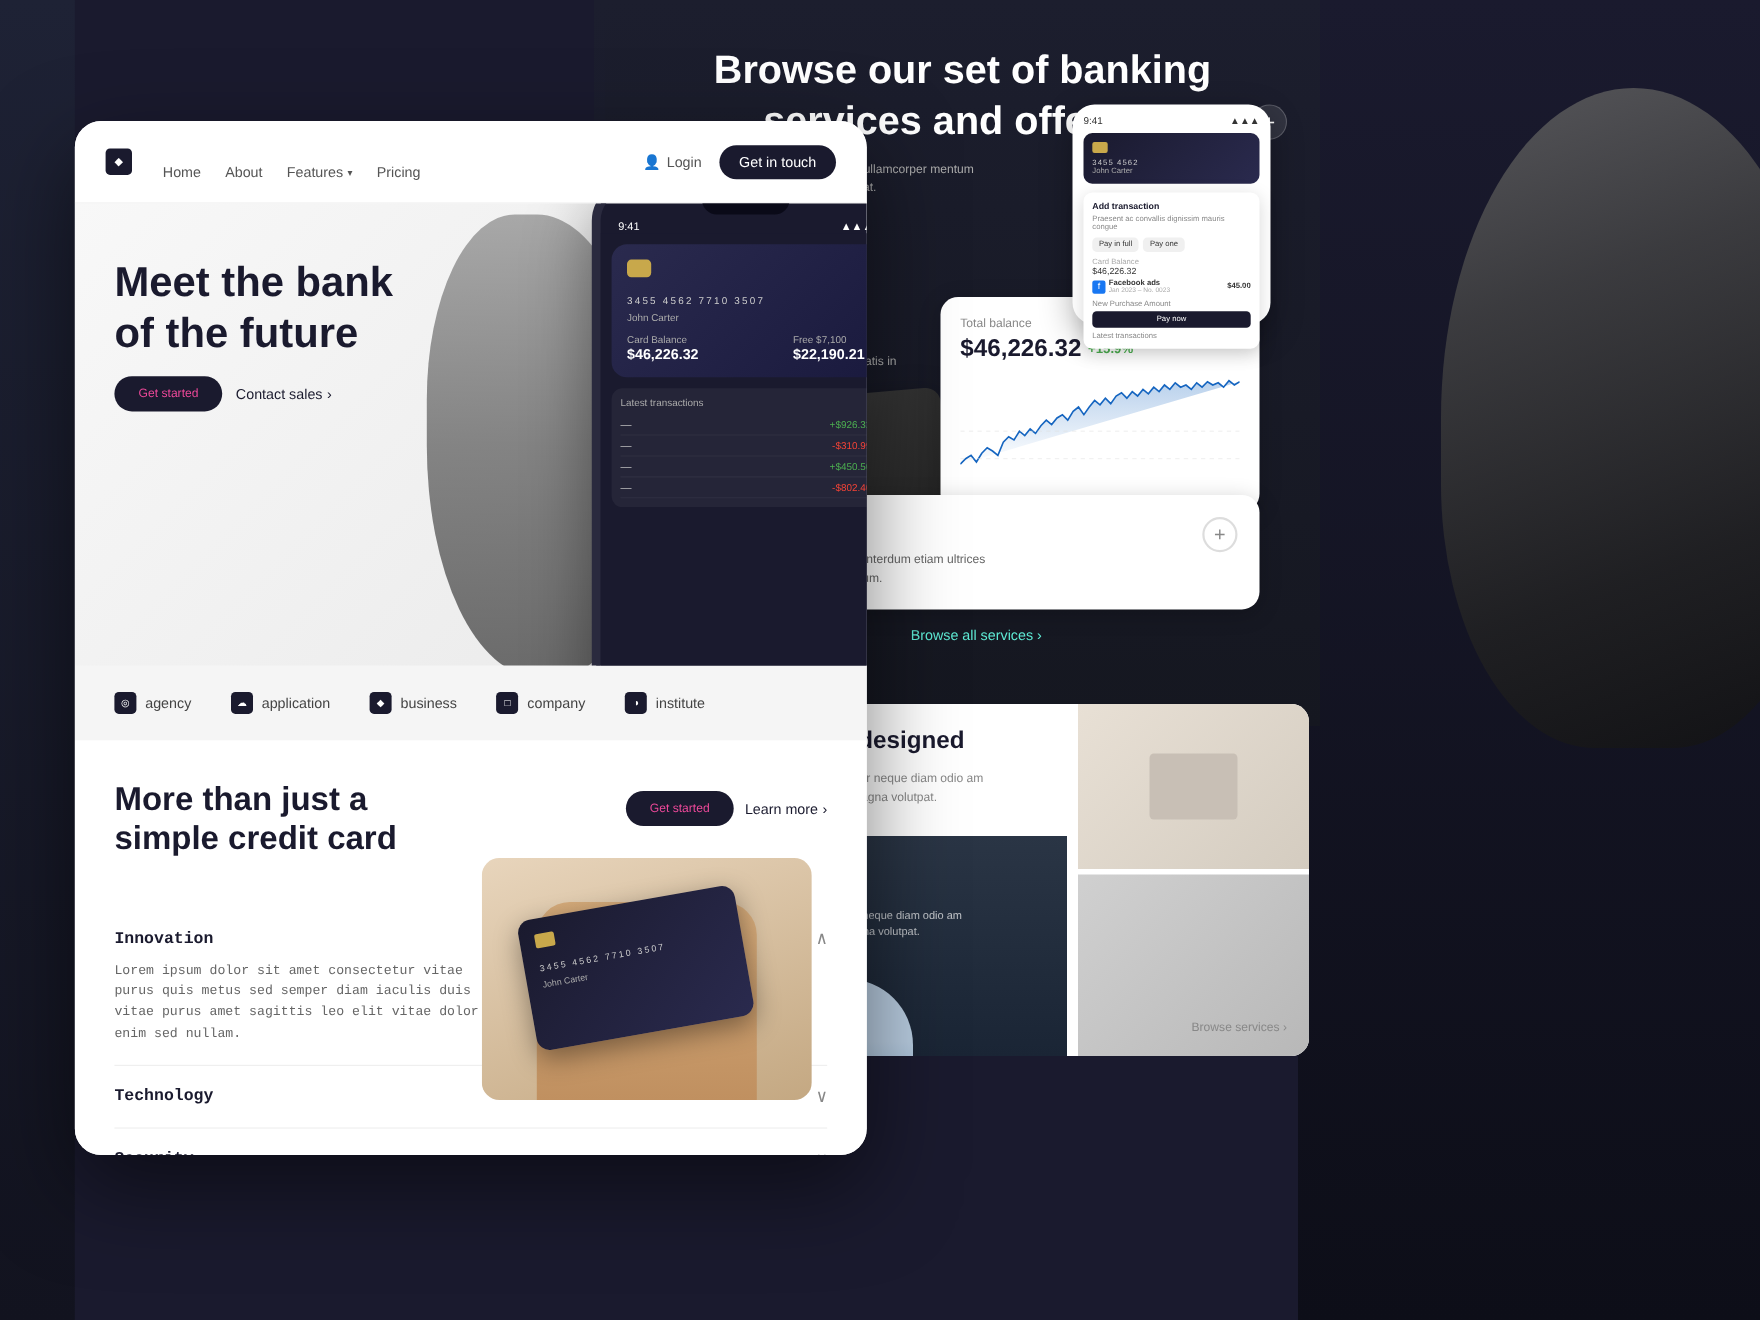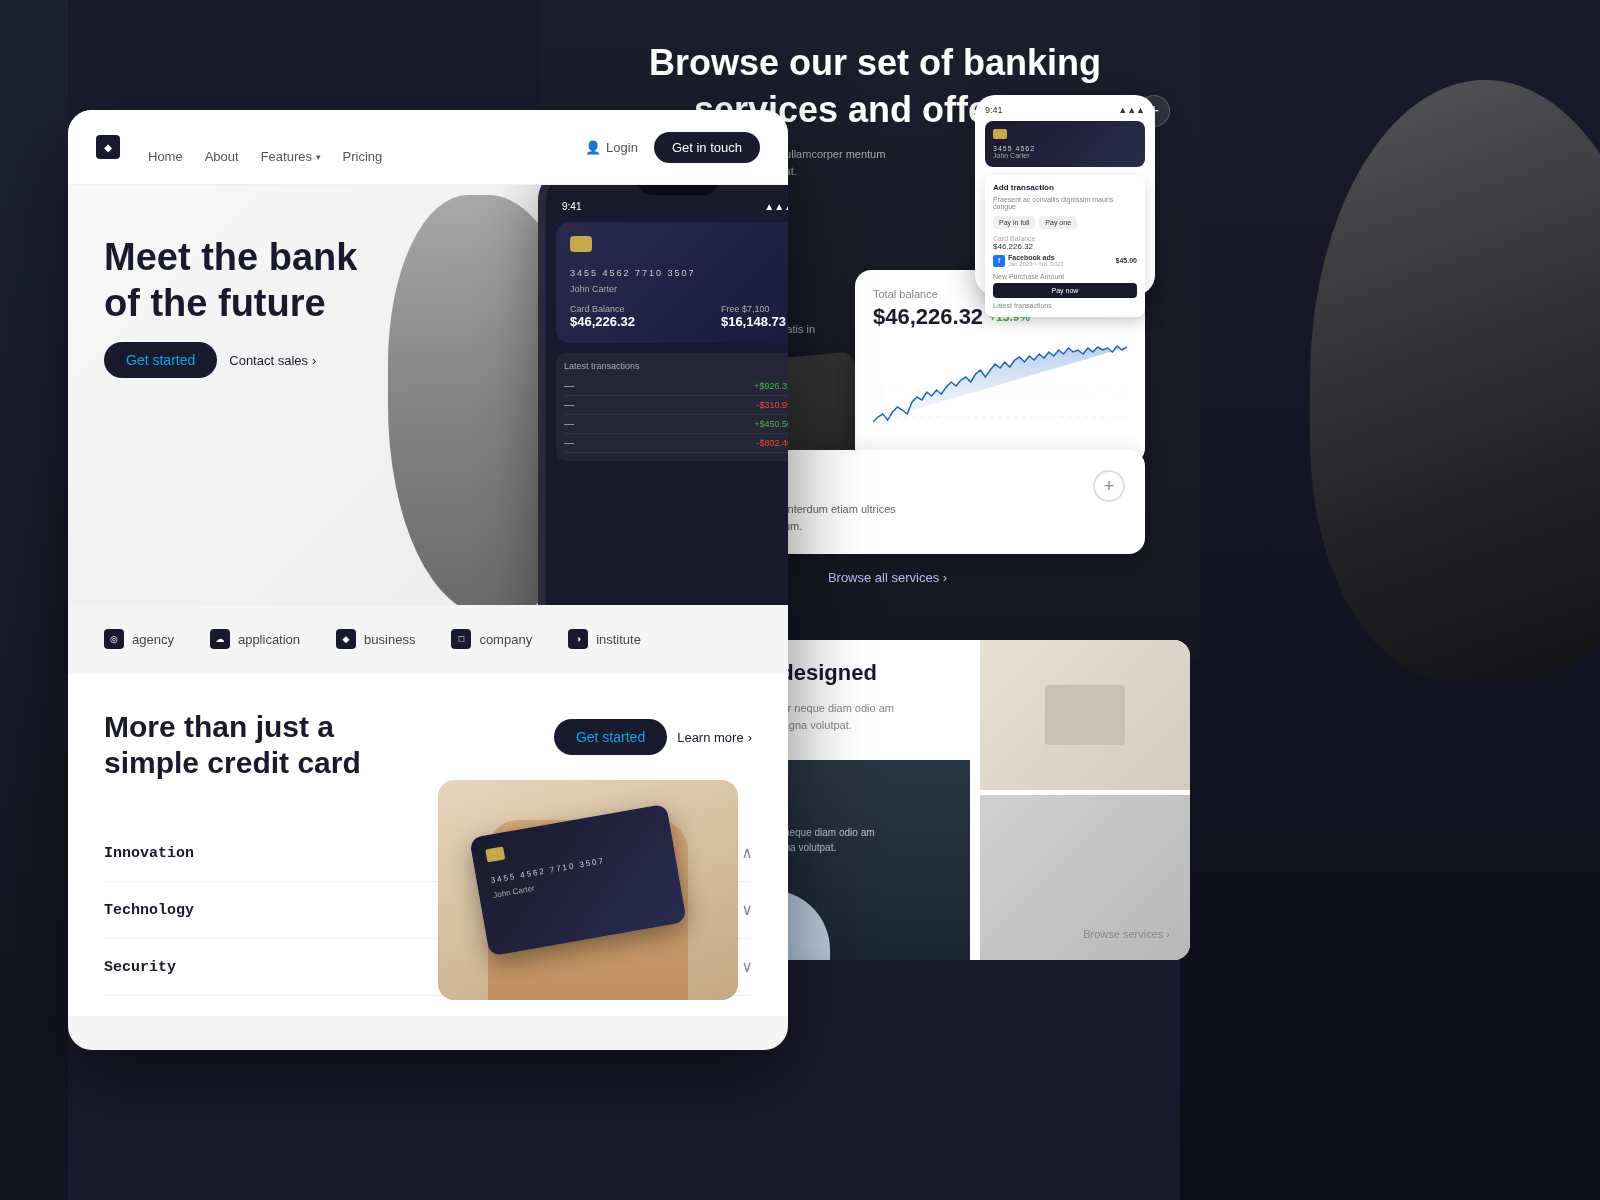--- a/index.html
+++ b/index.html
@@ -112,25 +112,25 @@
       max-width: 280px;
       margin-bottom: 28px;
     }
     .hero-buttons {
       display: flex;
       gap: 12px;
       align-items: center;
     }
     .btn-primary {
       background: #1a1a2e;
-      color: #0ea5e9;
+      color: #ec4899;
       border: none;
       border-radius: 22px;
       padding: 10px 22px;
-      font-size: 14px;
+      font-size: 11px;
       cursor: pointer;
     }
     .btn-text {
       background: none;
       border: none;
       color: #1a1a2e;
       font-size: 13px;
       cursor: pointer;
       display: flex; align-items: center; gap: 4px;
     }
@@ -444,21 +444,21 @@
     .browse-all {
       position: absolute;
       left: 630px;
       top: 570px;
       width: 515px;
       text-align: center;
       font-size: 13px;
       color: #aaa;
       cursor: pointer;
     }
-    .browse-all span { color: #c4b5fd; }
+    .browse-all span { color: #5eead4; }
 
     
     .physical-card {
       position: absolute;
       left: 660px;
       top: 360px;
       width: 200px;
       height: 130px;
       background: linear-gradient(135deg, #555 0%, #333 50%, #222 100%);
       border-radius: 14px;
@@ -817,21 +817,21 @@
           <div class="card-chip"></div>
           <div class="card-number">3455 4562 7710 3507</div>
           <div class="card-name">John Carter</div>
           <div class="balance-row">
             <div>
               <div class="balance-label">Card Balance</div>
               <div class="balance-value">$46,226.32</div>
             </div>
             <div>
               <div class="balance-label">Free $7,100</div>
-              <div class="balance-value">$16,148.73</div>
+              <div class="balance-value">$22,190.21</div>
             </div>
           </div>
         </div>
         <div class="transactions-section">
           <div class="transactions-title">Latest transactions</div>
           <div class="transaction-item">
             <span>––</span>
             <span class="transaction-amount positive">+$926.32</span>
           </div>
           <div class="transaction-item">
@@ -889,20 +889,21 @@
           <span>›</span>
         </button>
       </div>
     </div>
 
     <div class="accordion-item">
       <div class="accordion-header">
         <span class="accordion-title">Innovation</span>
         <span class="accordion-icon">∧</span>
       </div>
+      <div class="accordion-content">Lorem ipsum dolor sit amet consectetur vitae purus quis metus sed semper diam iaculis duis vitae purus amet sagittis leo elit vitae dolor enim sed nullam.</div>
     </div>
     <div class="accordion-item">
       <div class="accordion-header">
         <span class="accordion-title">Technology</span>
         <span class="accordion-icon">∨</span>
       </div>
     </div>
     <div class="accordion-item">
       <div class="accordion-header">
         <span class="accordion-title">Security</span>

